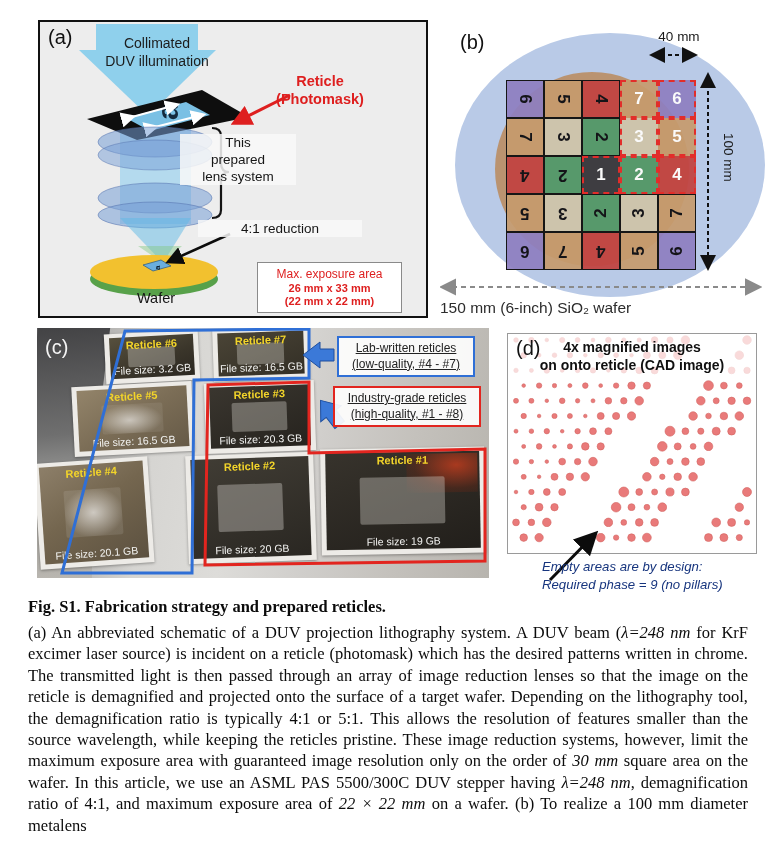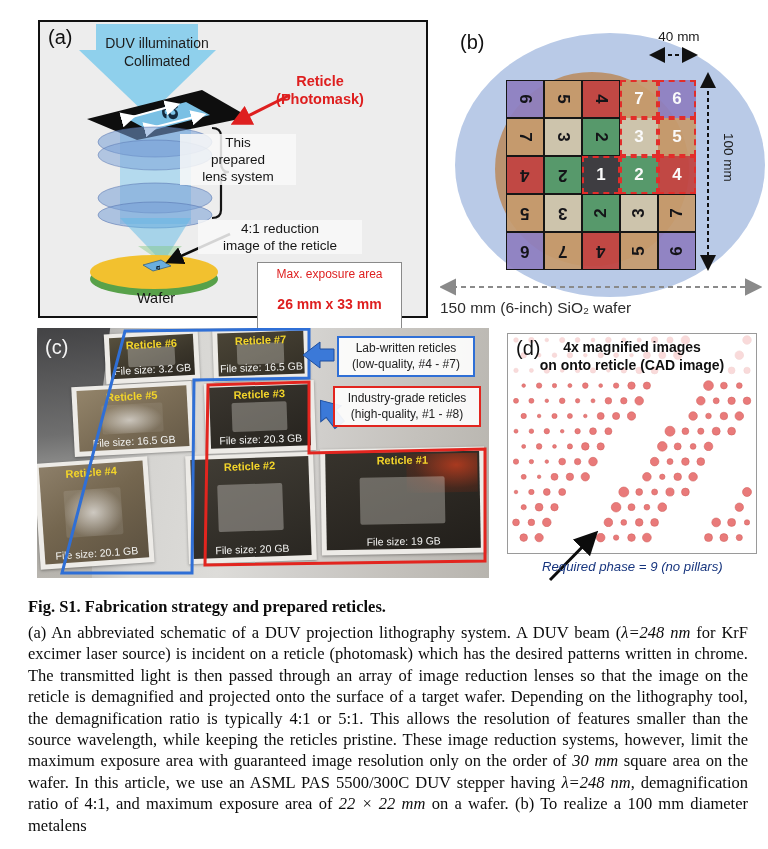--- a/index.html
+++ b/index.html
@@ -8,21 +8,21 @@
   .panel-a{position:absolute;left:0;top:0;width:390px;height:298px;background:#ededed;border:2px solid #111;box-sizing:border-box;}
   .panel-a svg{position:absolute;left:0;top:0;}
   .alabel{position:absolute;font-size:20px;color:#111;}
   .illum{position:absolute;left:28px;top:12px;width:178px;text-align:center;font-size:14px;color:#1c1c1c;line-height:18px;}
   .reticle-lab{position:absolute;left:214px;top:50px;width:132px;text-align:center;color:#de1f1f;font-weight:700;font-size:14.5px;line-height:18px;}
   .lens-lab{position:absolute;left:140px;top:112px;width:116px;text-align:center;font-size:13.5px;line-height:17px;color:#161616;background:rgba(248,248,248,.85);}
   .red-lab{position:absolute;left:158px;top:198px;width:164px;text-align:center;font-size:13.5px;line-height:17px;color:#161616;background:rgba(248,248,248,.85);}
   .wafer-lab{position:absolute;left:76px;top:268px;width:80px;text-align:center;font-size:14.5px;color:#161616;}
   .exp-box{position:absolute;left:217px;top:240px;width:143px;background:#fff;border:1.5px solid #8a8a8a;text-align:center;color:#de1f1f;padding:4px 0 5px 0;}
   .exp-box .t1{font-size:12px;}
-  .exp-box .t2{font-size:14px;font-weight:700;margin-top:15px;}
+  .exp-box .t2{font-size:11px;font-weight:700;margin-top:1px;}
 
   .panel-b{position:absolute;left:402px;top:-5px;width:328px;height:310px;}
   .b-ell{position:absolute;left:15px;top:18px;width:310px;height:264px;border-radius:50%;background:#b9cae7;}
   .b-tan{position:absolute;left:55px;top:57px;width:194px;height:194px;border-radius:50%;background:rgba(186,138,90,0.85);}
   .b-grid{position:absolute;left:66px;top:65px;width:190px;height:190px;display:grid;grid-template-columns:repeat(5,38px);grid-template-rows:repeat(5,38px);}
   .bcell{box-sizing:border-box;border:1.5px solid #161616;display:flex;align-items:center;justify-content:center;font-weight:700;font-size:17px;}
   .bcell.dash{border:2px dashed #e22d2a;}
   .bcell span{display:inline-block;}
   .blabel{position:absolute;left:20px;top:16px;font-size:20px;color:#111;}
   .dim20{position:absolute;left:203px;top:14px;width:72px;text-align:center;font-size:13.5px;color:#1a1a1a;}
@@ -52,21 +52,21 @@
   .p4{left:0;top:132px;width:114px;height:106px;transform:rotate(-4deg);}
   .p4 .slab{background:linear-gradient(150deg,#8d7f69,#74664f 45%,#5c5140);}
   .p4 .win{background:radial-gradient(ellipse at 50% 50%,rgba(255,255,255,.65),rgba(255,255,255,.1) 75%);}
   .p2{left:150px;top:126px;width:128px;height:108px;transform:rotate(-2deg);}
   .p2 .slab{background:linear-gradient(160deg,#413d35,#2a2722);}
   .p2 .win{background:rgba(165,163,156,.55);}
   .p1{left:284px;top:120px;width:164px;height:106px;transform:rotate(-1deg);}
   .p1 .slab{background:linear-gradient(160deg,#37332c,#221f1b);}
   .p1 .glare{position:absolute;right:2px;top:2px;width:46%;height:40%;background:radial-gradient(ellipse at 70% 30%,rgba(190,60,30,.85),rgba(120,40,20,.35) 60%,rgba(0,0,0,0));}
   .c-overlay{position:absolute;left:0;top:0;pointer-events:none;}
-  .callout{position:absolute;text-align:center;background:rgba(253,253,253,.93);color:#222;font-size:12px;line-height:15.5px;padding:3px 4px;box-sizing:border-box;}
+  .callout{position:absolute;text-align:center;background:rgba(253,253,253,.93);color:#222;font-size:12px;line-height:15.5px;padding:3px 4px;box-sizing:border-box;text-decoration:underline;}
   .callout.blue{left:300px;top:8px;width:138px;border:2.5px solid #2f6fd6;}
   .callout.red{left:296px;top:58px;width:148px;border:2.5px solid #e2251f;}
 
   .panel-d{position:absolute;left:461px;top:0;width:270px;height:272px;}
   .d-box{position:absolute;left:9px;top:5px;width:248px;height:219px;background:#fff;border:1px solid #9a9a9a;box-sizing:content-box;overflow:hidden;}
   .d-box svg{position:absolute;left:0;top:0;}
   .dlabel{position:absolute;left:8px;top:3px;font-size:20px;color:#111;}
   .d-title{position:absolute;left:0;top:4px;width:100%;text-align:center;font-size:14px;font-weight:700;color:#101010;line-height:18px;}
   .d-note{position:absolute;left:44px;top:230px;font-size:13.2px;font-style:italic;color:#17357e;line-height:17.5px;}
   .d-arrow{position:absolute;left:0;top:0;pointer-events:none;}
@@ -131,35 +131,34 @@
 
       <g>
         <polygon points="103,243 121,238 131,244 113,249" fill="#6aaede" stroke="#27567f" stroke-width="0.7"></polygon>
         <text x="113" y="249" font-size="8" font-weight="700" fill="#0e2133" font-family="Liberation Sans, sans-serif" transform="rotate(-90 116 245)">a</text>
       </g>
 
       <line x1="190" y1="212" x2="130" y2="239" stroke="#0c0c0c" stroke-width="2.6" marker-end="url(#mk)"></line>
     </svg>
     <div class="alabel" style="left:8px;top:4px;">(a)</div>
     <div class="illum">
+      <div>Collimated</div>
       <div>DUV illumination</div>
-      <div>Collimated</div>
     </div>
     <div class="reticle-lab">
       <div>Reticle</div>
       <div>(Photomask)</div>
     </div>
     <div class="lens-lab">
       <div>This</div>
       <div>prepared</div>
       <div>lens system</div>
     </div>
     <div class="red-lab">
       <div>4:1 reduction</div>
-      <div>image of the reticle</div>
     </div>
     <div class="wafer-lab">Wafer</div>
     <div class="exp-box">
       <div class="t1">Max. exposure area</div>
       <div class="t2">26 mm x 33 mm</div>
       <div class="t2">(22 mm x 22 mm)</div>
     </div>
   </div>
 
   <div class="panel-b">
@@ -509,20 +508,21 @@
     </div>
     <svg class="d-arrow" width="270" height="272">
       <defs>
           <marker id="mk2" markerWidth="8" markerHeight="8" refX="6" refY="4" orient="auto">
             <path d="M0,0 L8,4 L0,8 Z" fill="#0c0c0c"></path>
           </marker>
         </defs>
       <line x1="52" y1="252" x2="96" y2="207" stroke="#0c0c0c" stroke-width="3" marker-end="url(#mk2)"></line>
     </svg>
     <div class="d-note">
+      <div>Empty areas are by design:</div>
       <div>Required phase = 9 (no pillars)</div>
     </div>
   </div>
 </div>
 
 <div class="caption">
   <div class="cap-head">Fig. S1. Fabrication strategy and prepared reticles.</div>
   <div class="cap-body" id="cap-body"><span>(a) An abbreviated schematic of a DUV projection lithography system. A DUV beam (</span><span class="it">λ=248 nm</span><span> for KrF excimer laser source) is incident on a reticle (photomask) which has the desired patterns written in chrome. The transmitted light is then passed through an array of image reduction lenses so that the image on the reticle is demagnified and projected onto the surface of a target wafer. Depending on the lithography tool, the demagnification ratio is typically 4:1 or 5:1. This allows the resolution of features smaller than the source wavelength, while keeping the reticles pristine. These image reduction systems, however, limit the maximum exposure area with guaranteed image resolution only on the order of </span><span class="it">30 mm</span><span> square area on the wafer. In this article, we use an ASML PAS 5500/300C DUV stepper having </span><span class="it">λ=248 nm</span><span>, demagnification ratio of 4:1, and maximum exposure area of </span><span class="it">22 × 22 mm</span><span> on a wafer. (b) To realize a 100 mm diameter metalens</span></div>
 </div>
 

